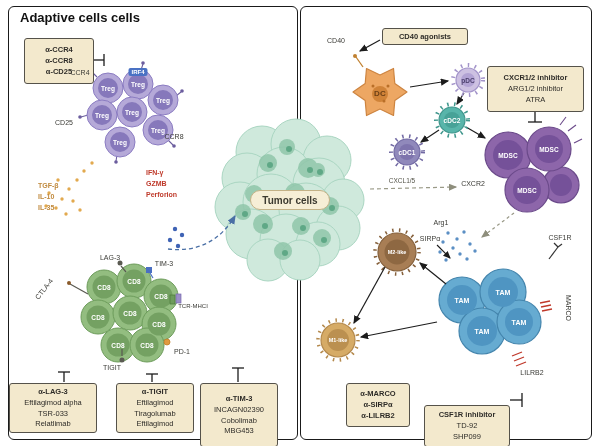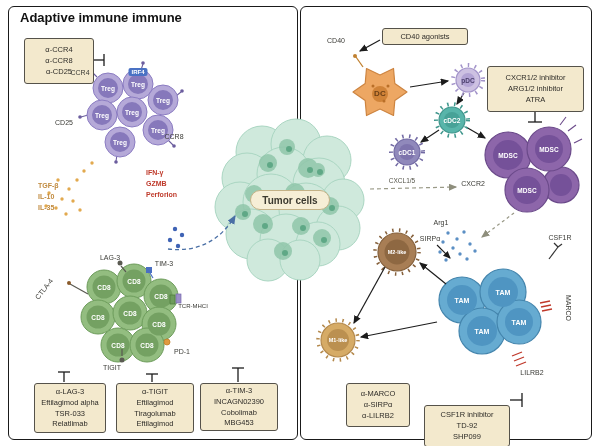--- a/index.html
+++ b/index.html
@@ -10,40 +10,40 @@
   .title{font-size:13px;font-weight:600;color:#111}
   .ctr{position:absolute;transform:translate(-50%,-50%);white-space:nowrap}
   .lbl{font-size:7px;color:#3a3a35}
   .cell-lbl{font-size:6.5px;font-weight:bold;color:#fff;letter-spacing:.1px}
   .cell-lbl-sm{font-size:5.5px;font-weight:bold;color:#fff}
   .dk{color:#6b3f16}
   .pdc{color:#4a3e6b}
   .box{position:absolute;background:#f3e9cd;border:1px solid #55524a;border-radius:3px;
        font-size:7.5px;line-height:1.3;color:#2e2c28;text-align:center;padding:2px 3px;
        display:flex;flex-direction:column;justify-content:center;gap:1px;z-index:3}
-  .b{font-weight:400}
+  .b{font-weight:700}
   .cyt{position:absolute;font-size:7px;font-weight:600;color:#c08a3e;white-space:nowrap}
   .eff{position:absolute;font-size:7px;font-weight:600;color:#bf3a2b;white-space:nowrap}
   .tag{position:absolute;transform:translate(-50%,-50%);background:#4a72c4;color:#fff;
        font-size:6px;font-weight:bold;padding:1px 3px;border-radius:2px;z-index:3}
   .tumor-pill{position:absolute;left:250px;top:190px;width:80px;height:20px;background:#f6eed6;
        border:1px solid #c4b287;border-radius:10px;display:flex;align-items:center;justify-content:center;
        font-size:10px;font-weight:bold;color:#3c3a30;z-index:3}
   .overlay{position:absolute;left:0;top:0;z-index:2;pointer-events:none}
   .z3{z-index:3}
 </style>
 </head>
 <body>
 
 <div class="canvas">
 
   <div class="panel" style="left:8px;top:6px;width:290px;height:434px"></div>
   <div class="panel" style="left:300px;top:6px;width:292px;height:434px"></div>
 
-  <div class="abs title z3" style="left:20px;top:10px">Adaptive immune immune</div>
+  <div class="abs title z3" style="left:20px;top:10px">Adaptive cells cells</div>
 
   <svg class="overlay" width="600" height="446" viewBox="0 0 600 446">
     <defs>
       <marker id="mB" viewBox="0 0 8 8" markerWidth="8" markerHeight="8" refX="6" refY="3" orient="auto">
           <path d="M0,0 L7,3 L0,6 z" fill="#1c1c1c"></path>
         </marker>
       <marker id="mGr" viewBox="0 0 8 8" markerWidth="8" markerHeight="8" refX="6" refY="3" orient="auto">
           <path d="M0,0 L7,3 L0,6 z" fill="#8e8e7c"></path>
         </marker>
       <marker id="mBl" viewBox="0 0 8 8" markerWidth="8" markerHeight="8" refX="6" refY="3" orient="auto">
@@ -379,33 +379,33 @@
   <div class="ctr cell-lbl z3" style="left:118px;top:345px">CD8</div>
   <div class="ctr cell-lbl z3" style="left:147px;top:345px">CD8</div>
 
   <div class="ctr lbl z3" style="left:44px;top:289px;transform:translate(-50%,-50%) rotate(-52deg)">CTLA-4</div>
   <div class="ctr lbl z3" style="left:110px;top:257px">LAG-3</div>
   <div class="ctr lbl z3" style="left:164px;top:263px">TIM-3</div>
   <div class="ctr lbl z3" style="left:193px;top:306px;font-size:6px">TCR-MHCI</div>
   <div class="ctr lbl z3" style="left:112px;top:367px">TIGIT</div>
   <div class="ctr lbl z3" style="left:182px;top:351px">PD-1</div>
 
-  <div class="box" style="left:34px;top:383px;width:72px;height:50px">
+  <div class="box" style="left:9px;top:383px;width:88px;height:50px">
     <div class="b">α-LAG-3</div>
     <div>Eftilagimod alpha</div>
     <div>TSR-033</div>
     <div>Relatlimab</div>
   </div>
   <div class="box" style="left:116px;top:383px;width:78px;height:50px">
     <div class="b">α-TIGIT</div>
     <div>Eftilagimod</div>
     <div>Tiragolumab</div>
     <div>Eftilagimod</div>
   </div>
-  <div class="box" style="left:200px;top:383px;width:78px;height:48px">
+  <div class="box" style="left:200px;top:383px;width:78px;height:64px">
     <div class="b">α-TIM-3</div>
     <div>INCAGN02390</div>
     <div>Cobolimab</div>
     <div>MBG453</div>
   </div>
 
   <div class="tumor-pill">
     <span>Tumor cells</span>
   </div>
 

